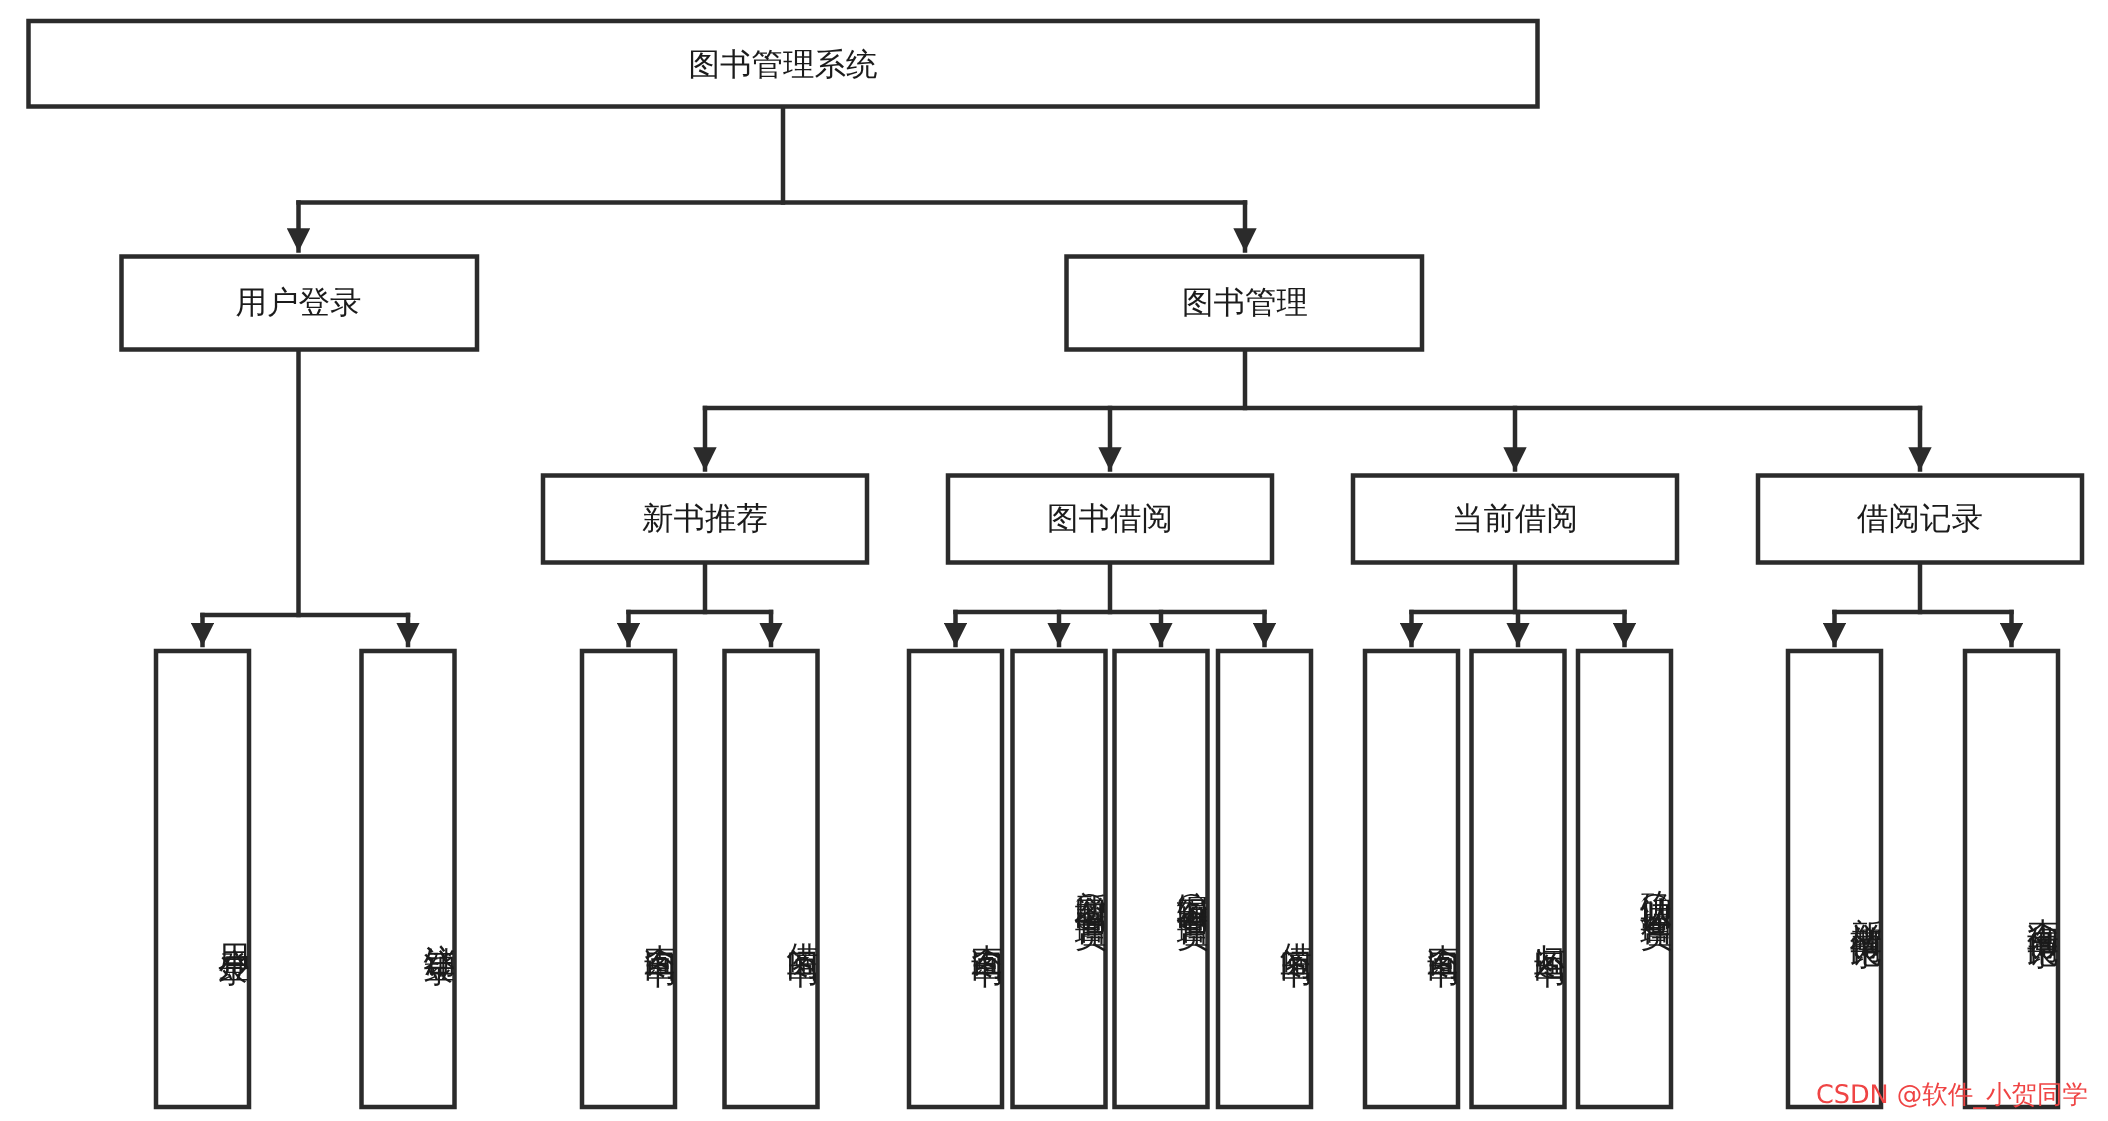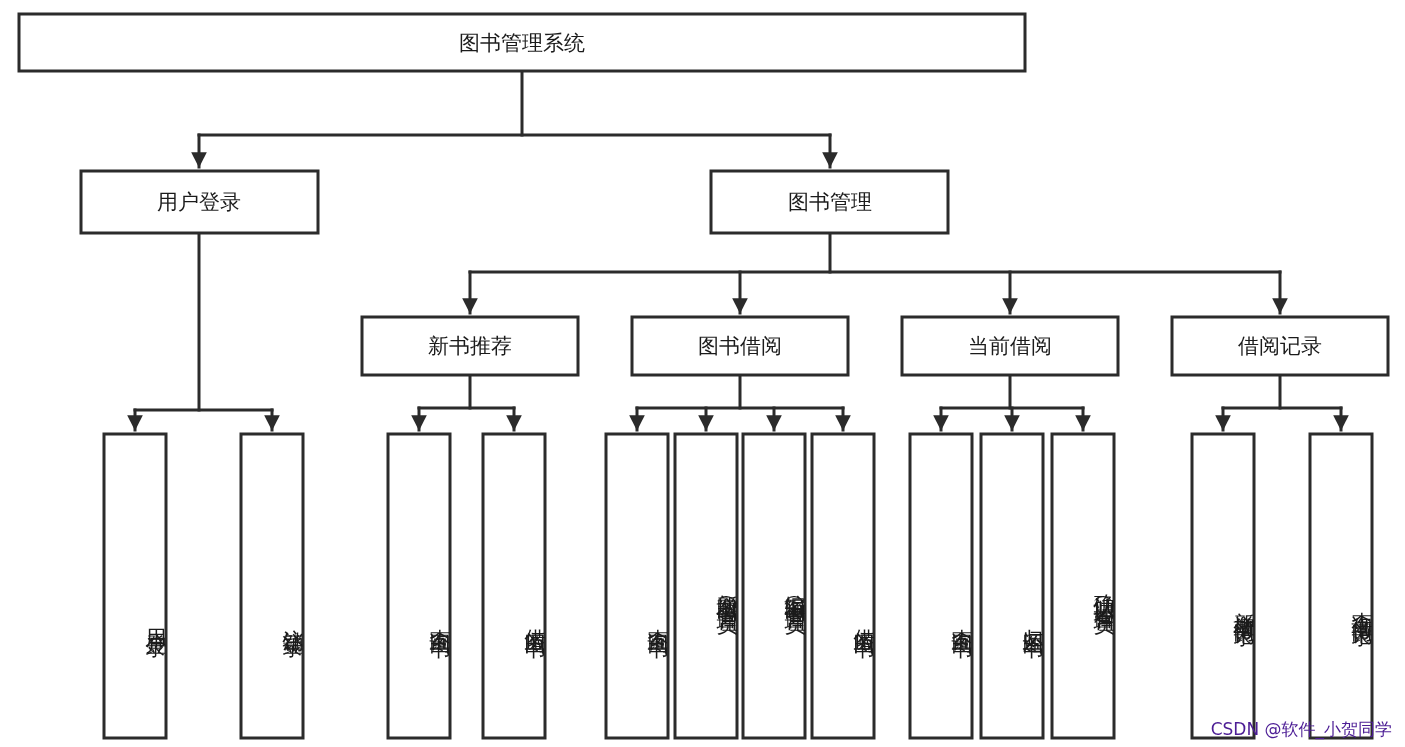--- a/index.html
+++ b/index.html
@@ -66,21 +66,21 @@
     justify-content: center;
     white-space: nowrap;
     pointer-events: none;
   }
   .watermark {
     position: absolute;
     right: 8px;
     bottom: 6px;
     font-family: "DejaVu Sans", "Liberation Sans", sans-serif;
     font-size: 17px;
-    color: #4c1d95;
+    color: #ef4444;
     white-space: nowrap;
   }
 </style>
 </head>
 <body>
 
 <div id="diagram-root">
 
   <svg class="canvas" viewBox="0 0 1405 747" xmlns="http://www.w3.org/2000/svg">
 

